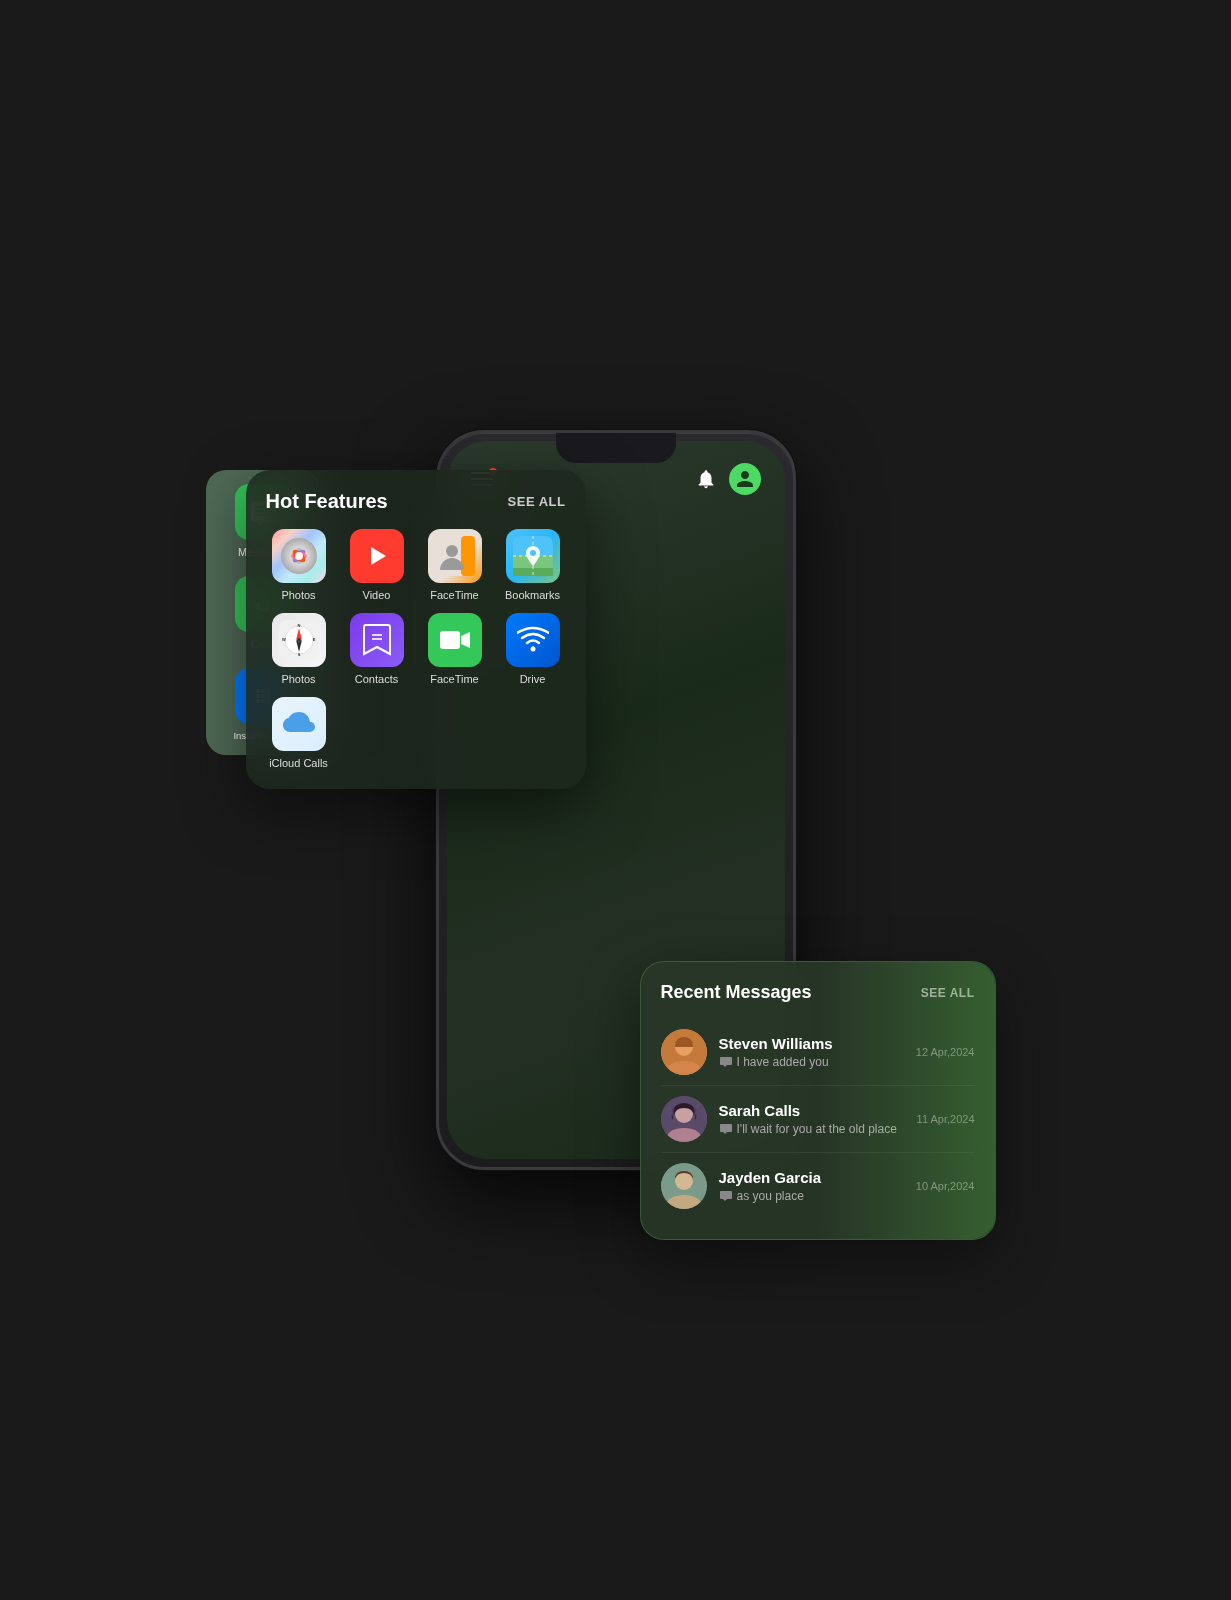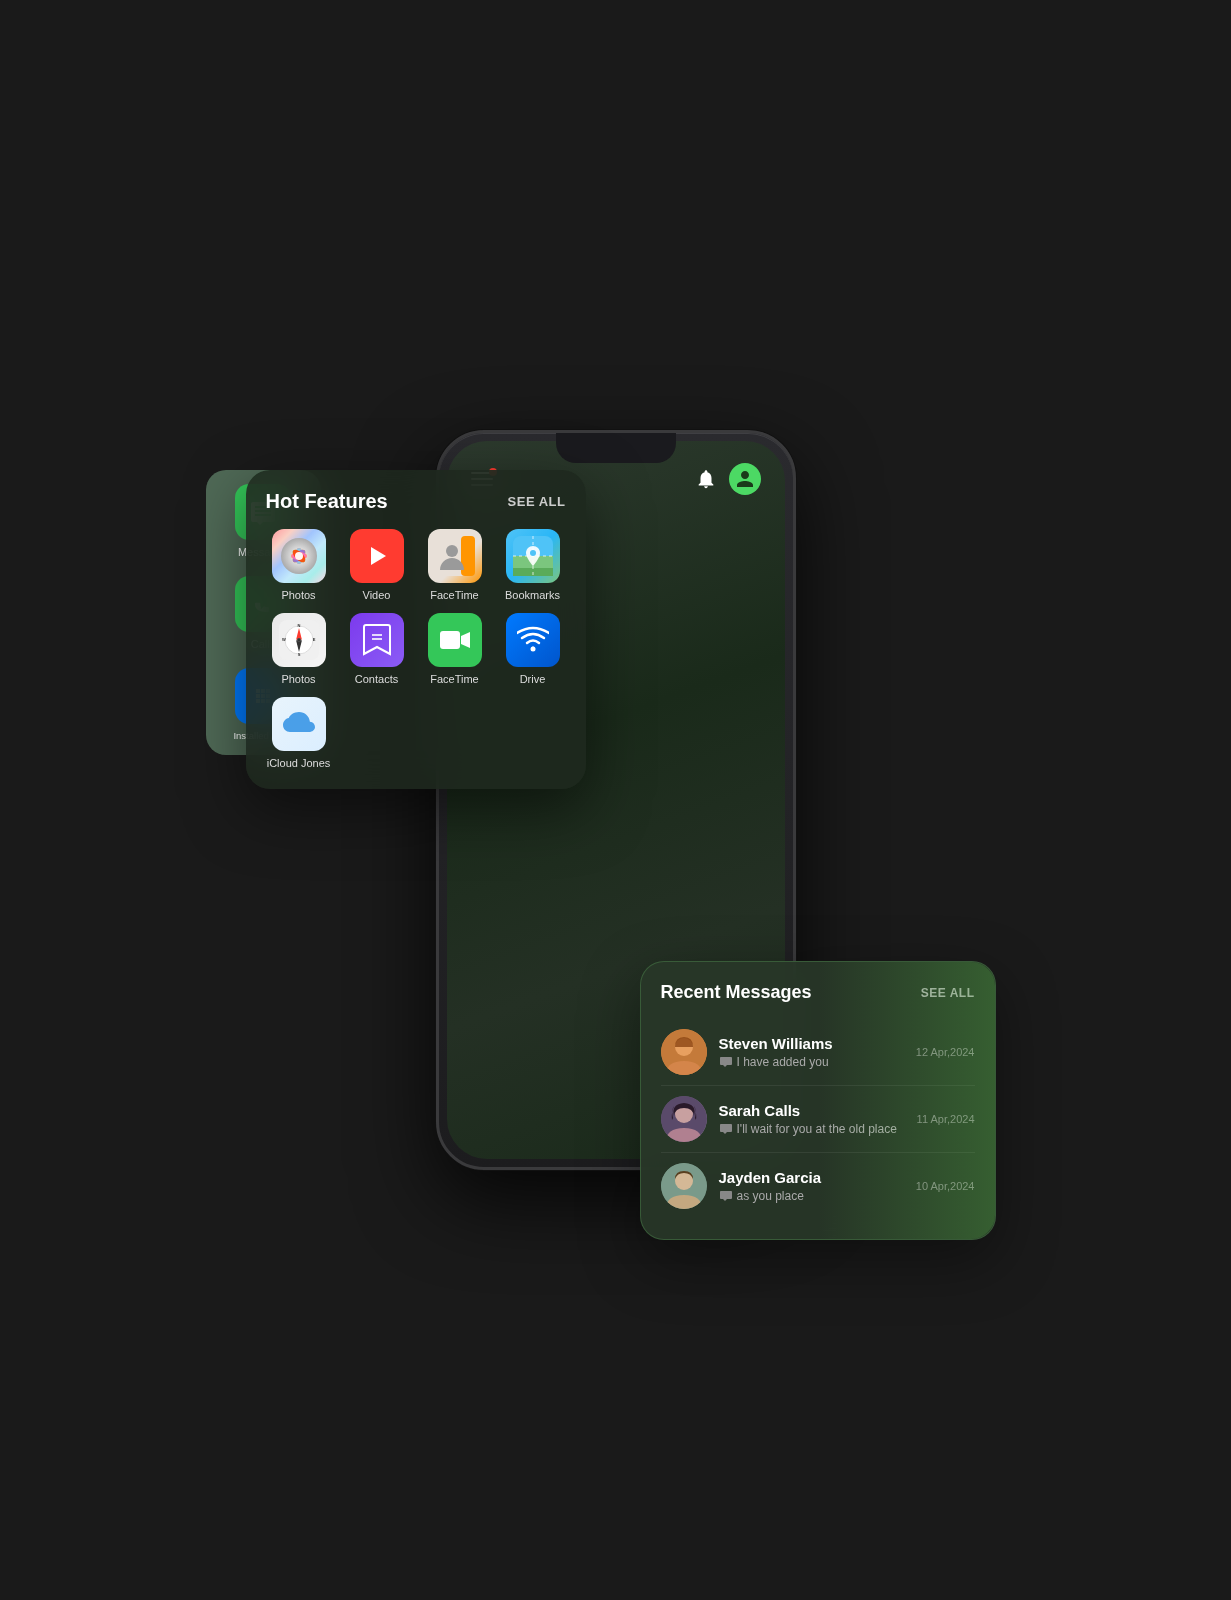--- a/index.html
+++ b/index.html
@@ -533,21 +533,21 @@
         </div>
         <span class="app-label">Drive</span>
       </div>
 
       <div class="app-item">
         <div class="app-icon icon-icloud">
           <svg width="36" height="28" viewBox="0 0 36 28" fill="#4a9fe8">
             <path d="M28 22H9C5.1 22 2 18.9 2 15c0-3.5 2.5-6.4 5.8-7C9 4.8 13 2 18 2c5.7 0 10.3 4.2 10.9 9.7C32.3 12.1 34 14.3 34 17c0 2.8-2.7 5-6 5z"></path>
           </svg>
         </div>
-        <span class="app-label">iCloud Jones</span>
+        <span class="app-label">iCloud Calls</span>
       </div>
 
     </div>
   </div>
 
   <div class="messages-panel">
     <div class="mp-header">
       <span class="mp-title">Recent Messages</span>
       <span class="mp-see-all">SEE ALL</span>
     </div>

